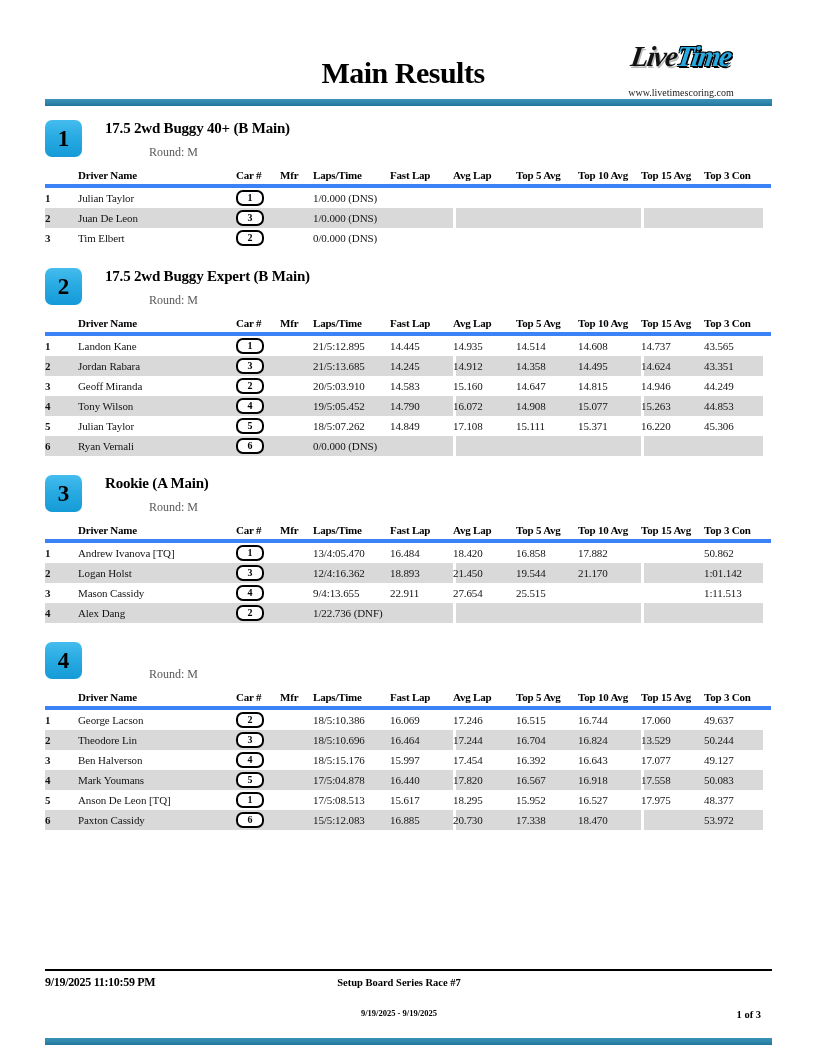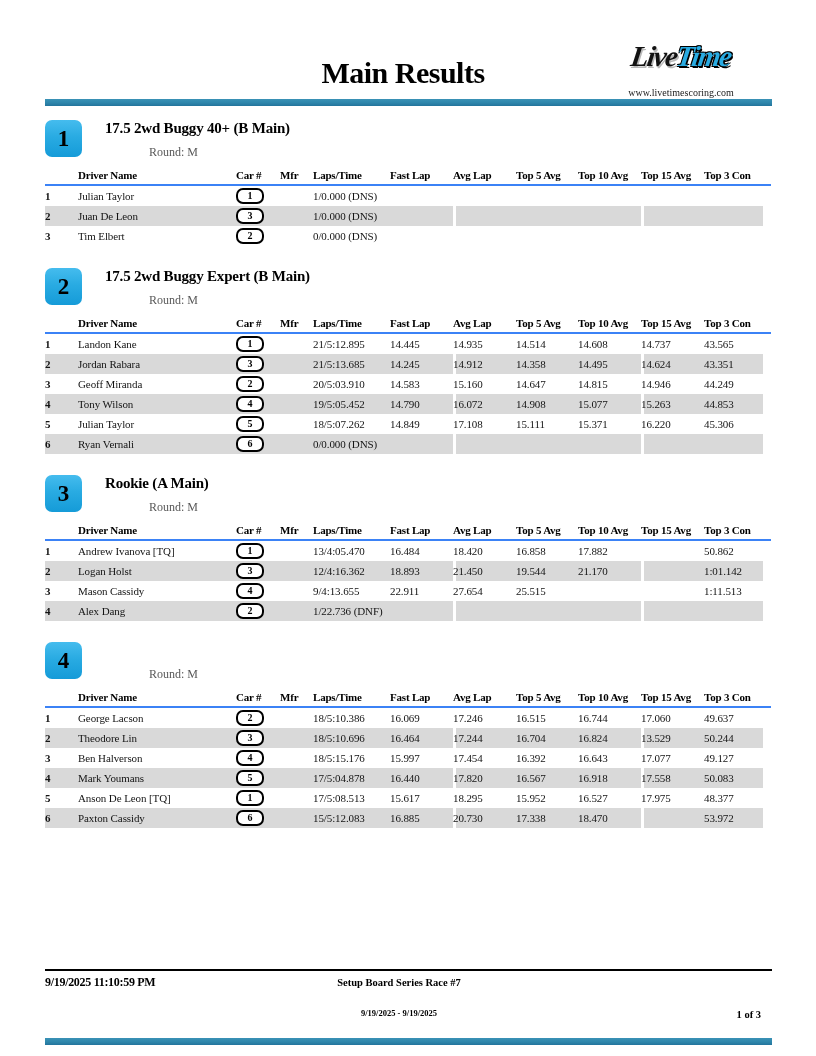--- a/index.html
+++ b/index.html
@@ -37,21 +37,21 @@
     background:linear-gradient(180deg,#45bcee 0%,var(--accent,#29abe2) 45%,#159bd8 100%);
     display:flex;align-items:center;justify-content:center;
     font-size:23px;font-weight:bold;color:#000;
   }
   .sec-title{position:absolute;left:60px;top:0;font-size:15px;font-weight:bold;letter-spacing:-0.2px;}
   .sec-round{position:absolute;left:60px;top:25px;font-size:12px;color:#595959;margin-left:44px;}
   
   table.results{border-collapse:collapse;table-layout:fixed;width:726px;}
   table.results th{
     text-align:left;font-size:11px;font-weight:bold;letter-spacing:-0.2px;
-    padding:0 0 3px 0;height:17px;vertical-align:bottom;border-bottom:2px solid #3b82f6;
+    padding:0 0 3px 0;height:17px;vertical-align:bottom;border-bottom:4px solid #3b82f6;
     overflow:hidden;white-space:nowrap;
   }
   table.results td{
     height:20px;font-size:11px;letter-spacing:-0.1px;padding:0;vertical-align:middle;
     overflow:hidden;white-space:nowrap;color:#141414;
   }
   td.pos{font-weight:bold;padding-left:5px;color:#000;}
   th.h-pos{width:33px;} th.h-driver{width:158px;} th.h-car{width:44px;}
   th.h-mfr{width:33px;} th.h-laps{width:77px;} th.h-fast{width:63px;}
   th.h-avg{width:63px;} th.h-top5{width:62px;} th.h-top10{width:63px;}

